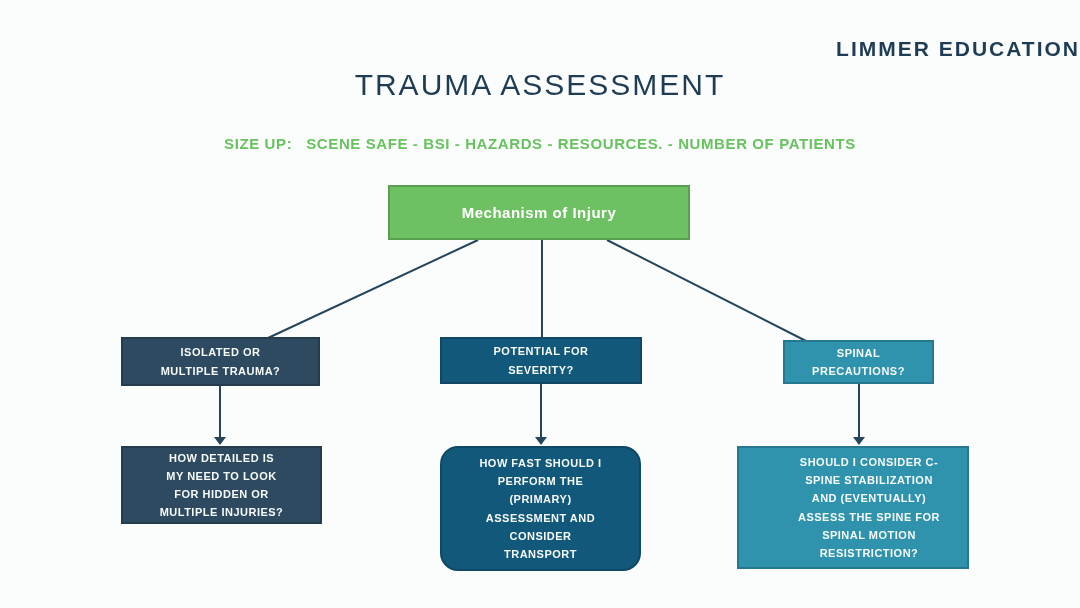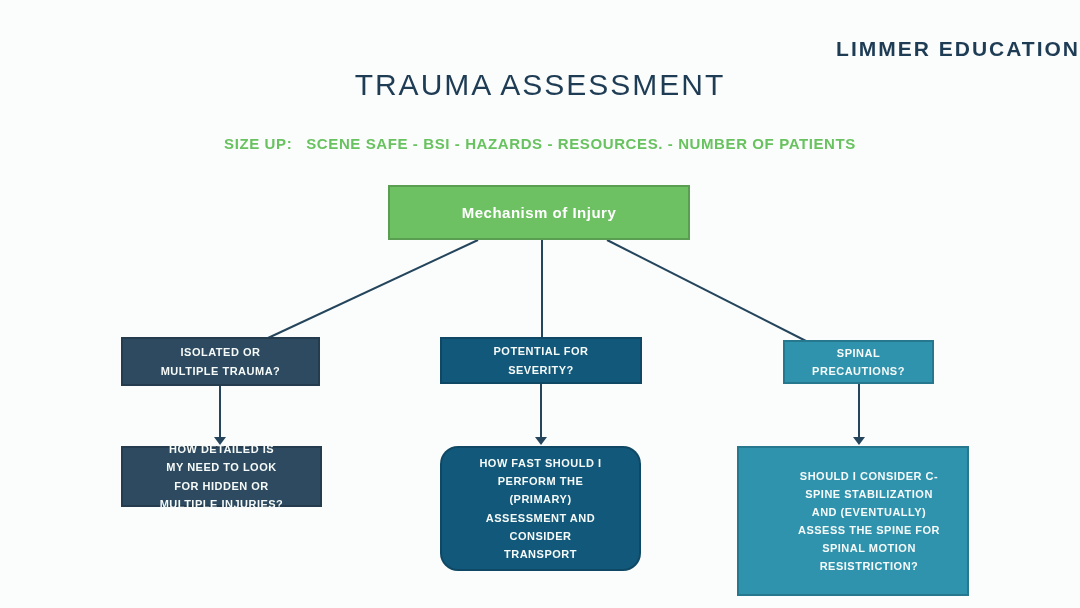--- a/index.html
+++ b/index.html
@@ -91,23 +91,23 @@
     color:#ffffff;
   }
   .q-box, .c-box{
     font-size:11px;
     line-height:1.65;
     letter-spacing:0.5px;
   }
   .q1{left:121px; top:337px; width:199px; height:49px; background:var(--navy-box);}
   .q2{left:440px; top:337px; width:202px; height:47px; background:var(--blue-box);}
   .q3{left:783px; top:340px; width:151px; height:44px; background:var(--teal-box);}
-  .c1{left:121px; top:446px; width:201px; height:61px;  background:var(--navy-box);}
+  .c1{left:121px; top:446px; width:201px; height:78px;  background:var(--navy-box);}
   .c2{left:440px; top:446px; width:201px; height:125px; background:var(--blue-box);border-radius:18px;}
-  .c3{left:737px; top:446px; width:232px; height:150px; background:var(--teal-box);padding-left:32px;}
+  .c3{left:737px; top:446px; width:232px; height:123px; background:var(--teal-box);padding-left:32px;}
 </style>
 </head>
 <body>
 
 <div class="canvas">
 
   <div class="brand">LIMMER EDUCATION</div>
   <div class="title">TRAUMA ASSESSMENT</div>
 
   <div class="sizeup">

